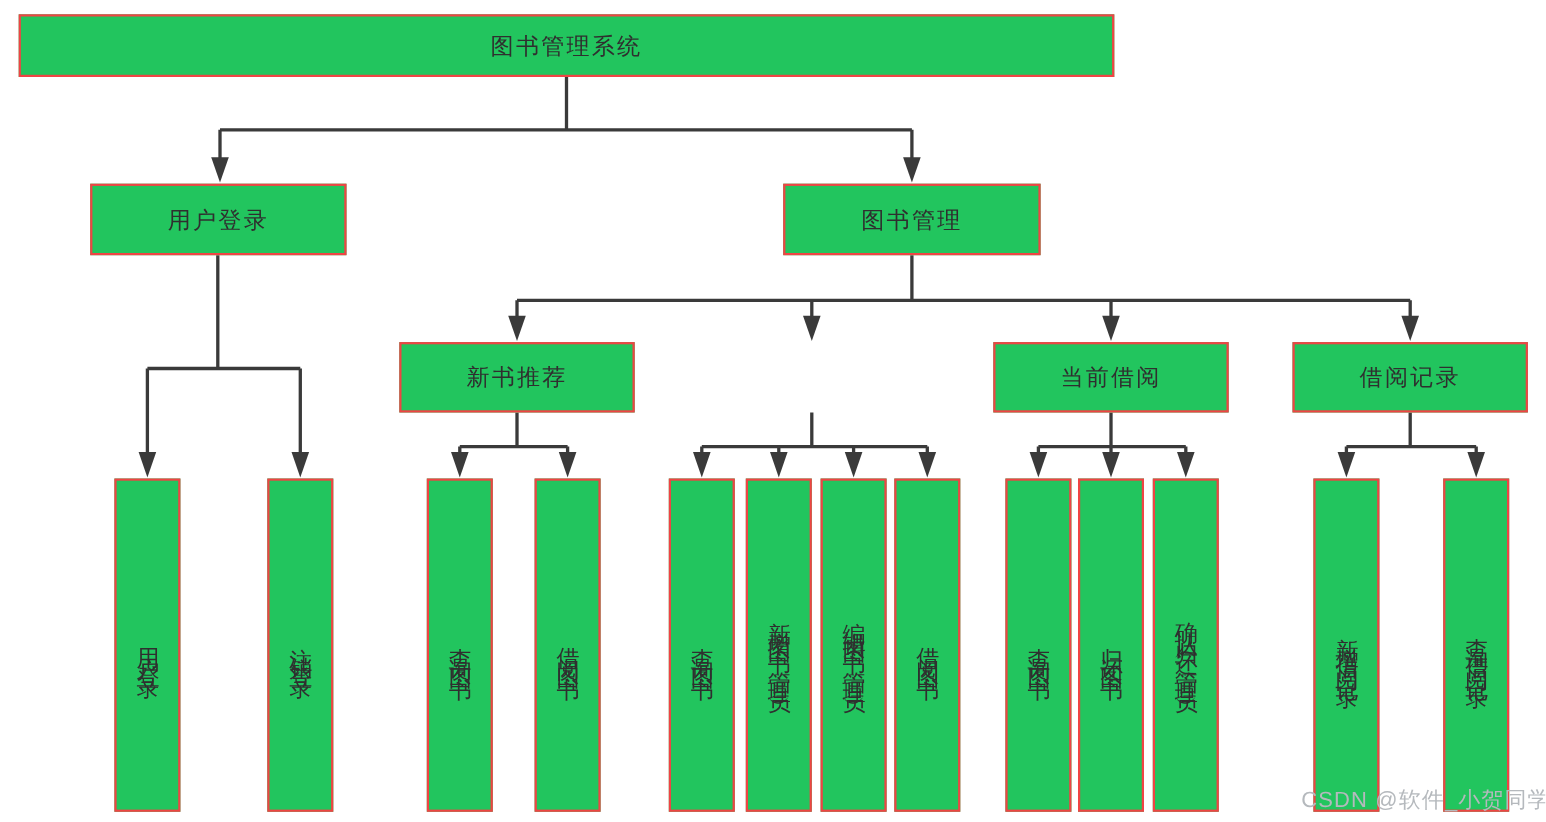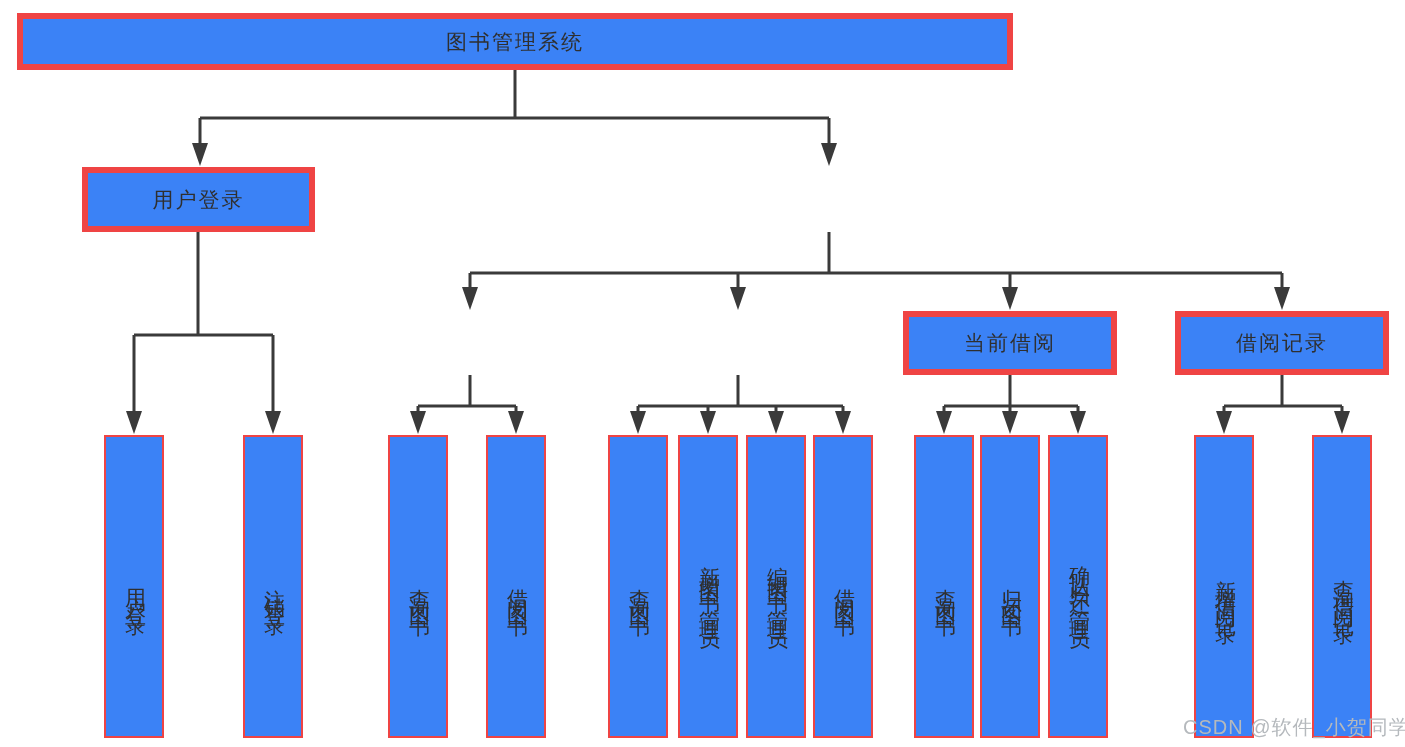--- a/index.html
+++ b/index.html
@@ -7,29 +7,28 @@
     position:relative;
     width:1405px;height:747px;
     background:#ffffff;
     font-family:"Liberation Sans","DejaVu Sans",sans-serif;
     overflow:hidden;
   }
   svg.connectors{position:absolute;left:0;top:0;width:1405px;height:747px;z-index:1;}
   .node{
     position:absolute;
     box-sizing:border-box;
-    background:#3b82f6;
-    border:6px solid #ef4444;
+    background:#22c55e;
+    border:2px solid #ef4444;
     color:#2f2f2f;
     display:flex;align-items:center;justify-content:center;
     z-index:2;
     font-size:21px;
     letter-spacing:2px;
     white-space:nowrap;
-    font-family:Liberation Mono, monospace;
   }
   .node.leaf{
     border-width:2.5px;
     writing-mode:vertical-rl;
     letter-spacing:9px;
     line-height:1;
     padding-top:6px;
   }
   .watermark{
     position:absolute;
@@ -92,21 +91,23 @@
     <g stroke="#3a3a3a" stroke-width="3">
       <path d="M1282,375 V406 M1224,406 H1342 M1224,406 V414 M1342,406 V414"></path>
       <polygon points="1216,411 1232,411 1224,434" fill="#3a3a3a" stroke="none"></polygon>
       <polygon points="1334,411 1350,411 1342,434" fill="#3a3a3a" stroke="none"></polygon>
     </g>
   </svg>
 
   <div class="node" style="left:17px;top:13px;width:996px;height:57px;">图书管理系统</div>
 
   <div class="node" style="left:82px;top:167px;width:233px;height:65px;">用户登录</div>
+  <div class="node" style="left:712px;top:167px;width:234px;height:65px;">图书管理</div>
 
+  <div class="node" style="left:363px;top:311px;width:214px;height:64px;">新书推荐</div>
   <div class="node" style="left:903px;top:311px;width:214px;height:64px;">当前借阅</div>
   <div class="node" style="left:1175px;top:311px;width:214px;height:64px;">借阅记录</div>
 
   <div class="node leaf" style="left:104px;top:435px;width:60px;height:303px;">用户登录</div>
   <div class="node leaf" style="left:243px;top:435px;width:60px;height:303px;">注销登录</div>
 
   <div class="node leaf" style="left:388px;top:435px;width:60px;height:303px;">查询图书</div>
   <div class="node leaf" style="left:486px;top:435px;width:60px;height:303px;">借阅图书</div>
 
   <div class="node leaf" style="left:608px;top:435px;width:60px;height:303px;">查询图书</div>

